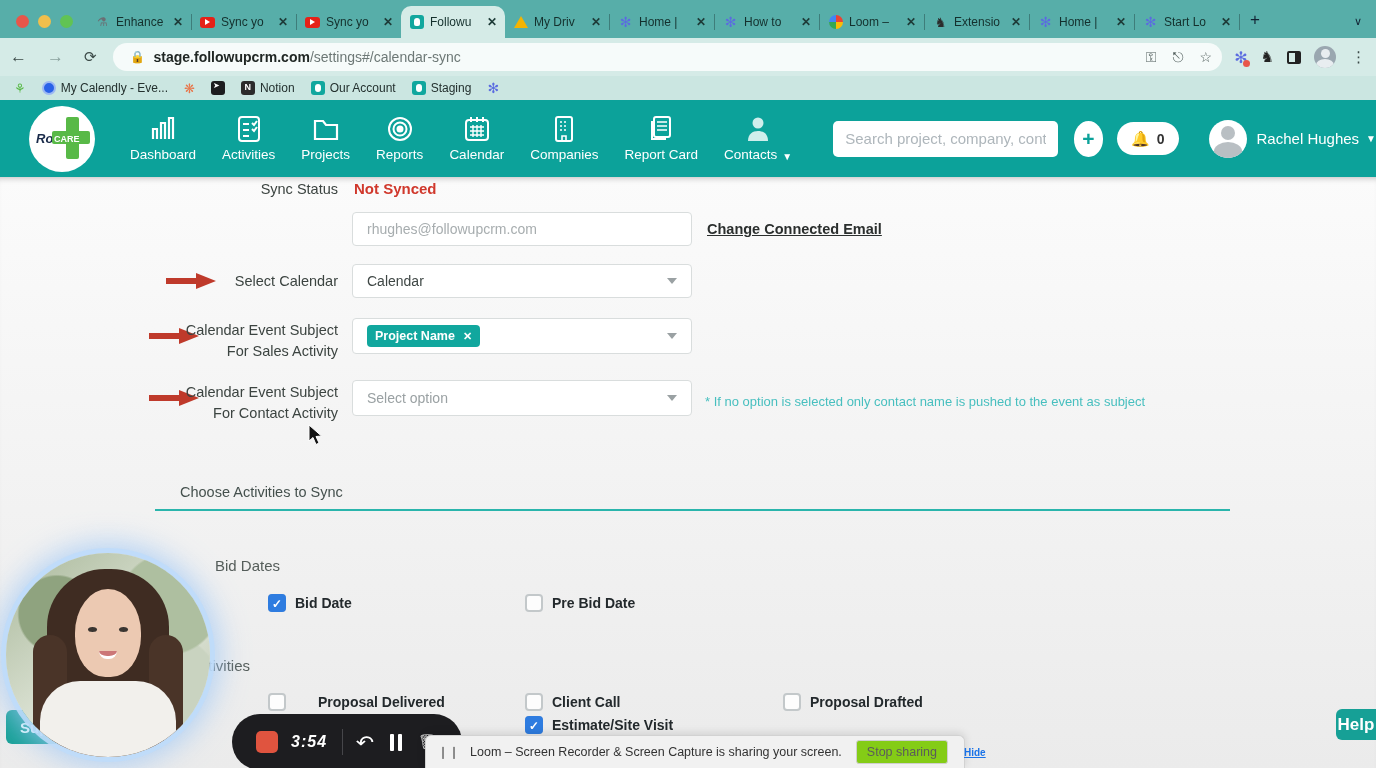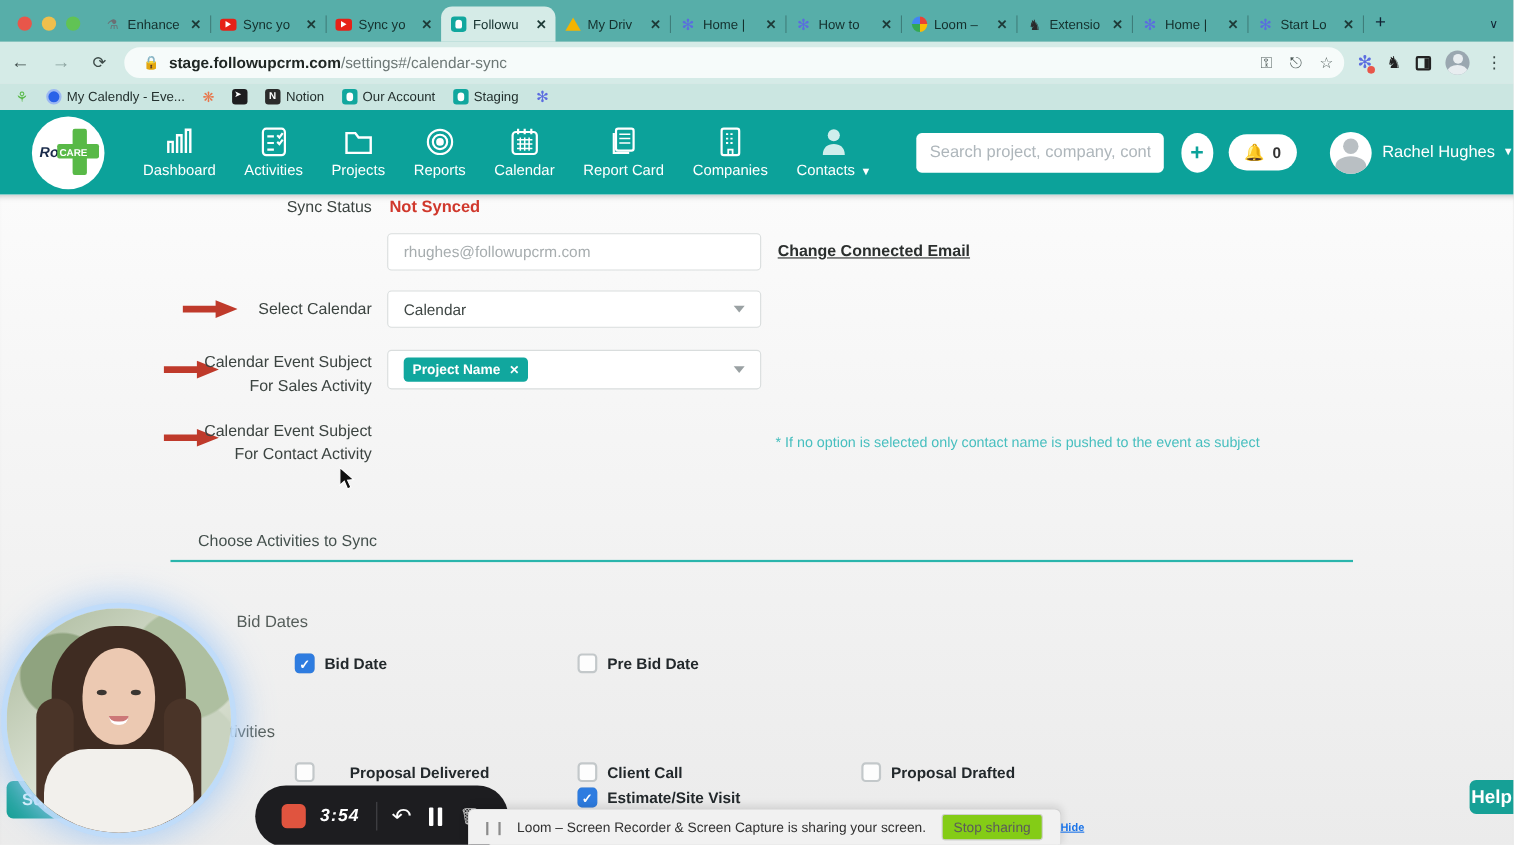--- a/index.html
+++ b/index.html
@@ -341,37 +341,37 @@
             <g stroke="#fff" stroke-width="2" fill="none">
               <rect x="3" y="5" width="22" height="20" rx="3"></rect>
               <path d="M8 2 v5 M14 2 v5 M20 2 v5"></path>
               <path d="M7 12 h14 M7 16 h14 M7 20 h14" stroke-width="1.4"></path>
               <path d="M10 10 v12 M14 10 v12 M18 10 v12" stroke-width="1.4"></path>
             </g>
           </svg>
         <span class="nv-label">Calendar</span>
       </div>
       <div class="nav-item">
+        <svg width="26" height="28" viewBox="0 0 26 28">
+            <g stroke="#fff" stroke-width="2" fill="none">
+              <rect x="5" y="2" width="16" height="24" rx="2"></rect>
+              <path d="M9 7 h2 M13 7 h2 M17 7 h0 M9 11 h2 M13 11 h2 M9 15 h2 M13 15 h2 M11 26 v-5 h4 v5" stroke-width="1.6"></path>
+            </g>
+          </svg>
+        <span class="nv-label">Companies</span>
+      </div>
+      <div class="nav-item">
         <svg width="28" height="28" viewBox="0 0 28 28">
             <g stroke="#fff" stroke-width="2" fill="none">
               <rect x="7" y="2" width="16" height="20" rx="2"></rect>
               <path d="M10 7 h10 M10 11 h10 M10 15 h10" stroke-width="1.4"></path>
               <path d="M5 6 v18 h14"></path>
             </g>
           </svg>
         <span class="nv-label">Report Card</span>
-      </div>
-      <div class="nav-item">
-        <svg width="26" height="28" viewBox="0 0 26 28">
-            <g stroke="#fff" stroke-width="2" fill="none">
-              <rect x="5" y="2" width="16" height="24" rx="2"></rect>
-              <path d="M9 7 h2 M13 7 h2 M17 7 h0 M9 11 h2 M13 11 h2 M9 15 h2 M13 15 h2 M11 26 v-5 h4 v5" stroke-width="1.6"></path>
-            </g>
-          </svg>
-        <span class="nv-label">Companies</span>
       </div>
       <div class="nav-item">
         <svg width="26" height="28" viewBox="0 0 26 28">
             <g fill="#cfeeec">
               <circle cx="13" cy="8" r="5.5"></circle>
               <path d="M3 26 c0-7 4.5-10 10-10 s10 3 10 10 z"></path>
             </g>
           </svg>
         <span class="contacts-line">
             <span class="nv-label">Contacts</span>
@@ -423,20 +423,24 @@
       </span>
       <span class="sel-caret"></span>
     </div>
 
     <svg class="red-arrow" style="left:148px; top:212px;" width="52" height="18" viewBox="0 0 50 18">
         <path d="M0 6 H30 V1 L50 9 L30 17 V12 H0 Z" fill="#bf3a2b"></path>
       </svg>
     <div class="f-label two" style="top:205px;">
       <div>Calendar Event Subject</div>
       <div>For Contact Activity</div>
+    </div>
+    <div class="f-select" style="top:203px; height:36px;">
+      <span class="sel-placeholder">Select option</span>
+      <span class="sel-caret"></span>
     </div>
     <div class="f-note" style="top:217px;">* If no option is selected only contact name is pushed to the event as subject</div>
 
     <div class="section-title" style="top:307px;">Choose Activities to Sync</div>
     <div class="section-rule" style="top:332px;"></div>
 
     <div class="grp-heading" style="left:215px; top:380px;">Bid Dates</div>
     <div class="cb-item" style="left:268px; top:417px;">
       <span class="cb-box">
           <span class="cb-fill"><span>✓</span></span>

